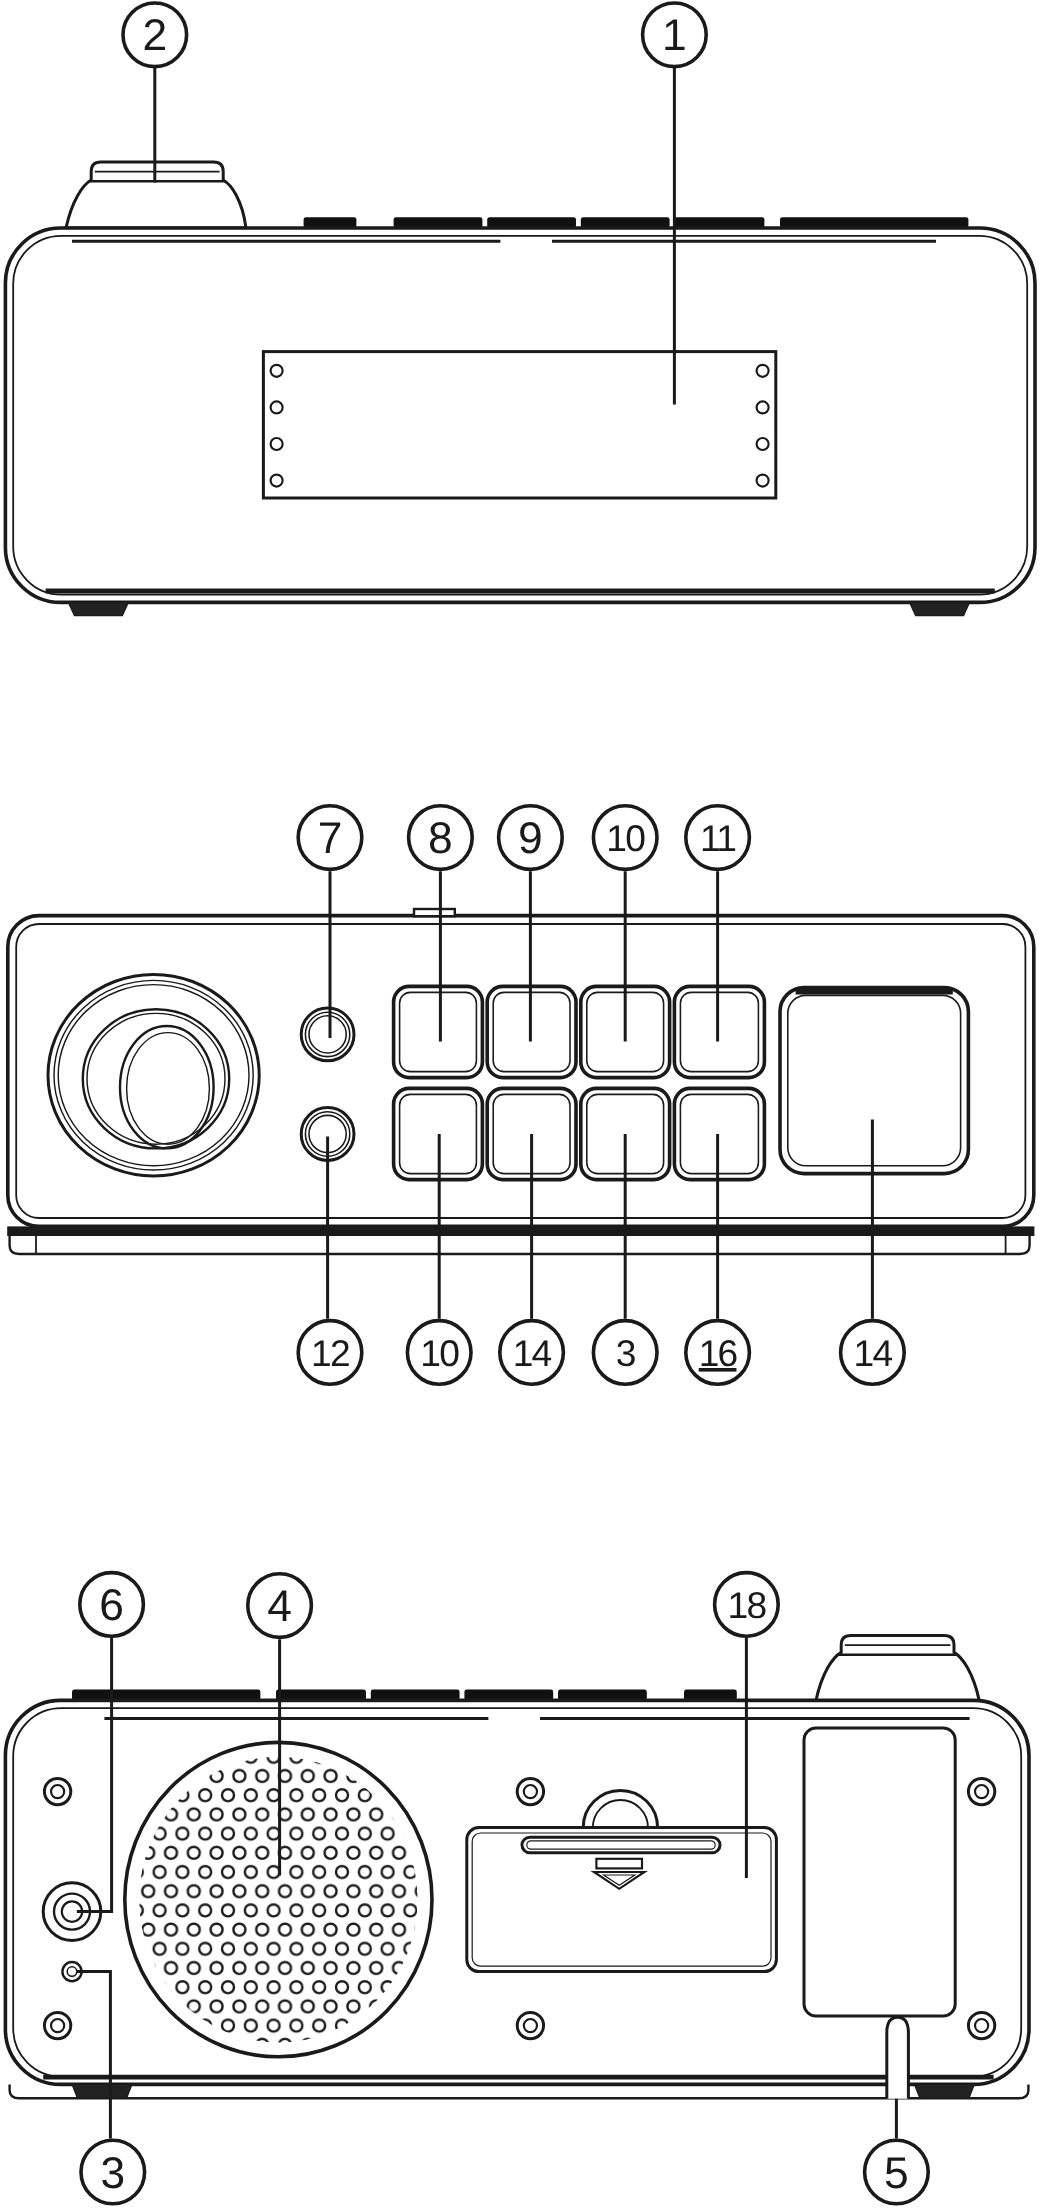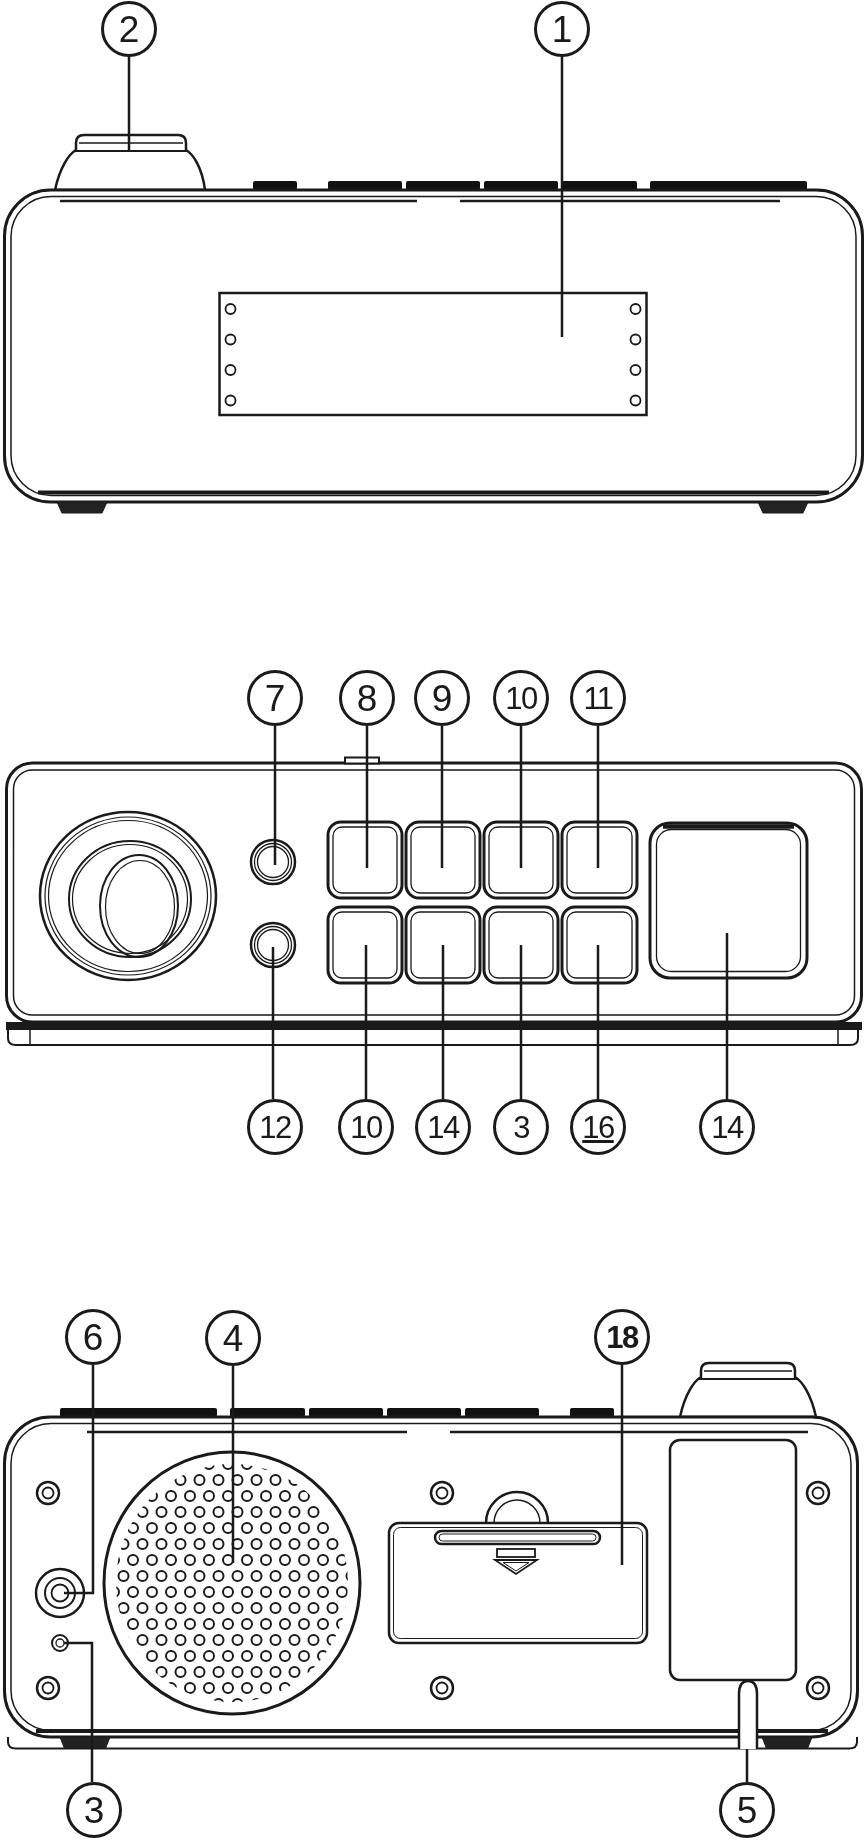--- a/index.html
+++ b/index.html
@@ -209,17 +209,17 @@
 <div class="badge two" style="left:493px;top:670px;">10</div>
 <div class="badge two" style="left:570px;top:670px;">11</div>
 <div class="badge two" style="left:247px;top:1099px;">12</div>
 <div class="badge two" style="left:338px;top:1099px;">10</div>
 <div class="badge two" style="left:415px;top:1099px;">14</div>
 <div class="badge two" style="left:493px;top:1099px;">3</div>
 <div class="badge two" style="left:570px;top:1099px;text-decoration:underline;">16</div>
 <div class="badge two" style="left:699px;top:1099px;">14</div>
 <div class="badge" style="left:65px;top:1309px;">6</div>
 <div class="badge" style="left:205px;top:1310px;">4</div>
-<div class="badge two" style="left:594px;top:1309px;font-weight:bold;">18</div>
+<div class="badge two" style="left:594px;top:1309px;">18</div>
 <div class="badge" style="left:66px;top:1782px;">3</div>
 <div class="badge" style="left:719px;top:1782px;">5</div>
 
 </div>
 
 </body></html>

